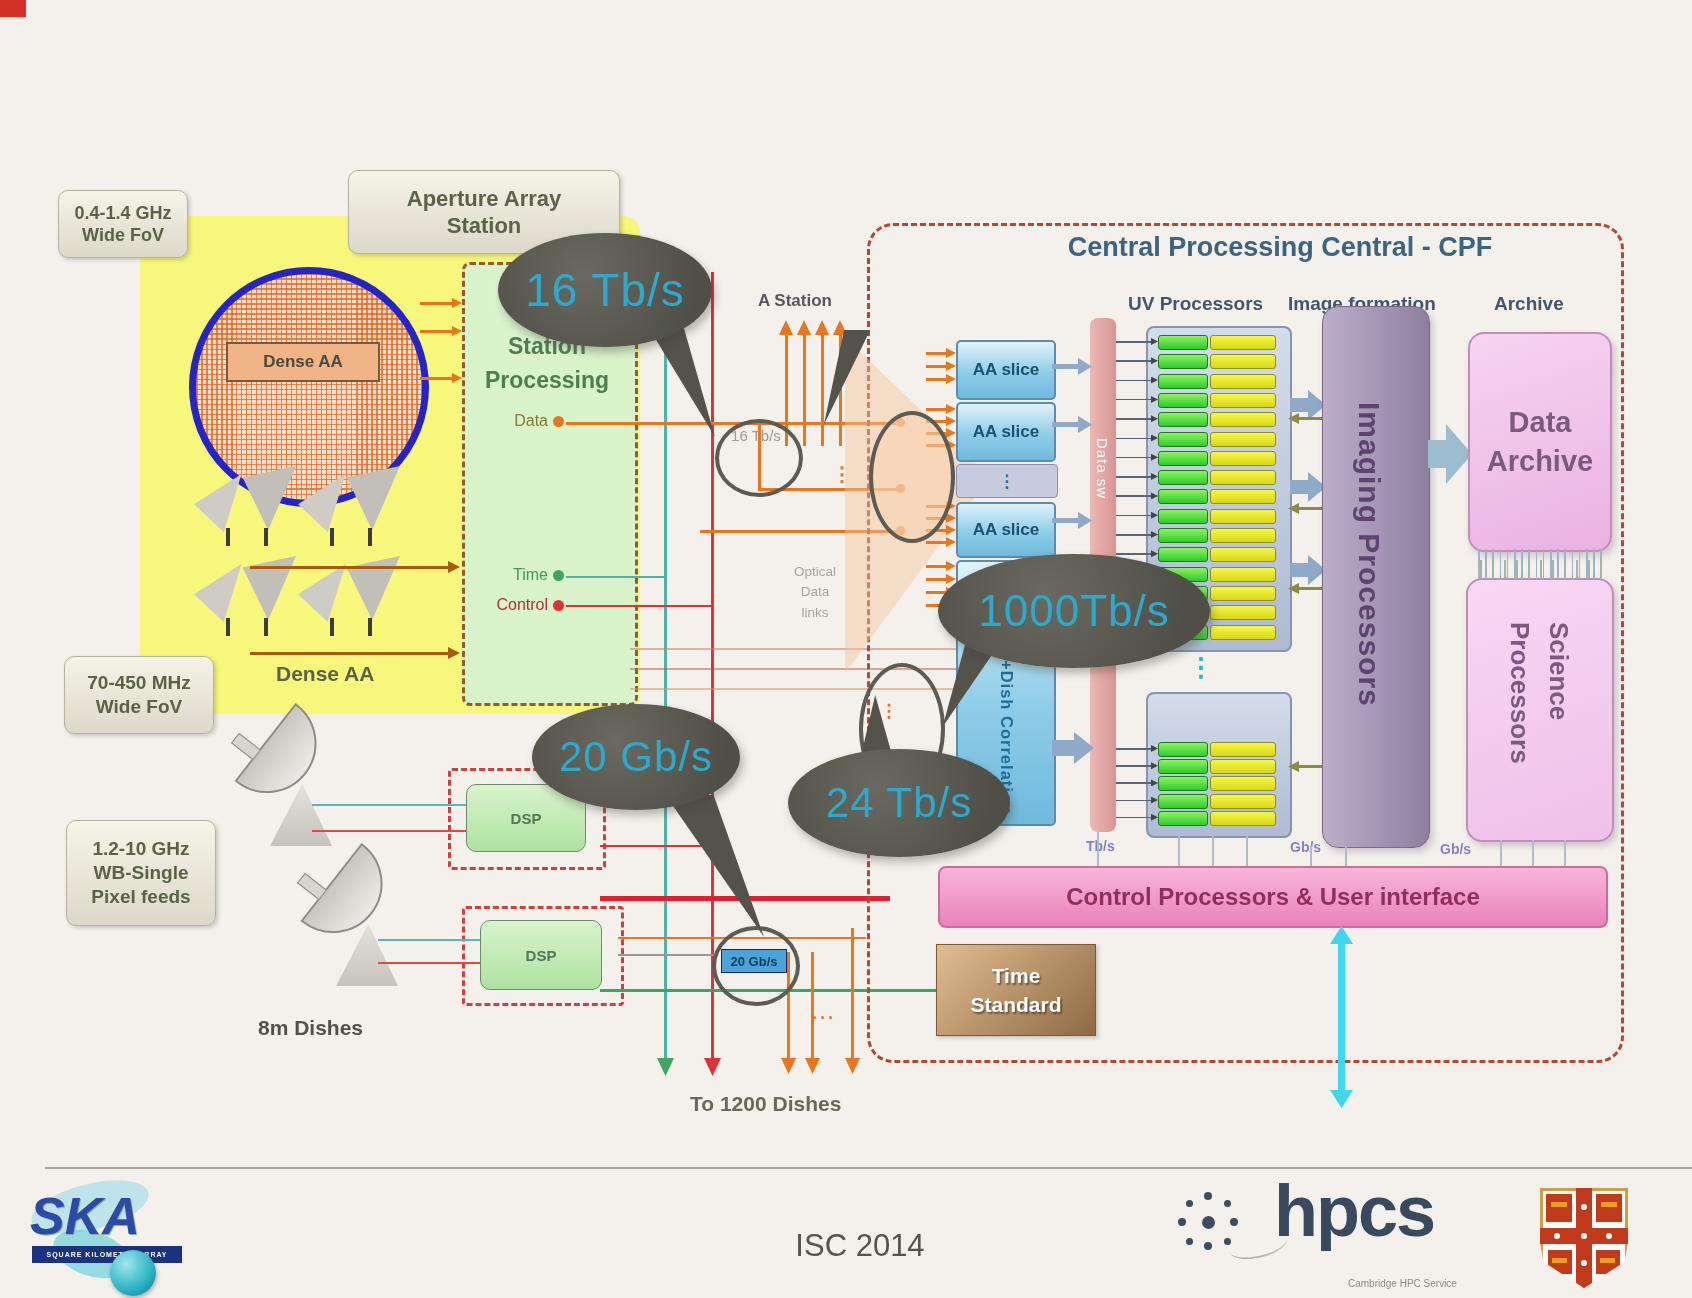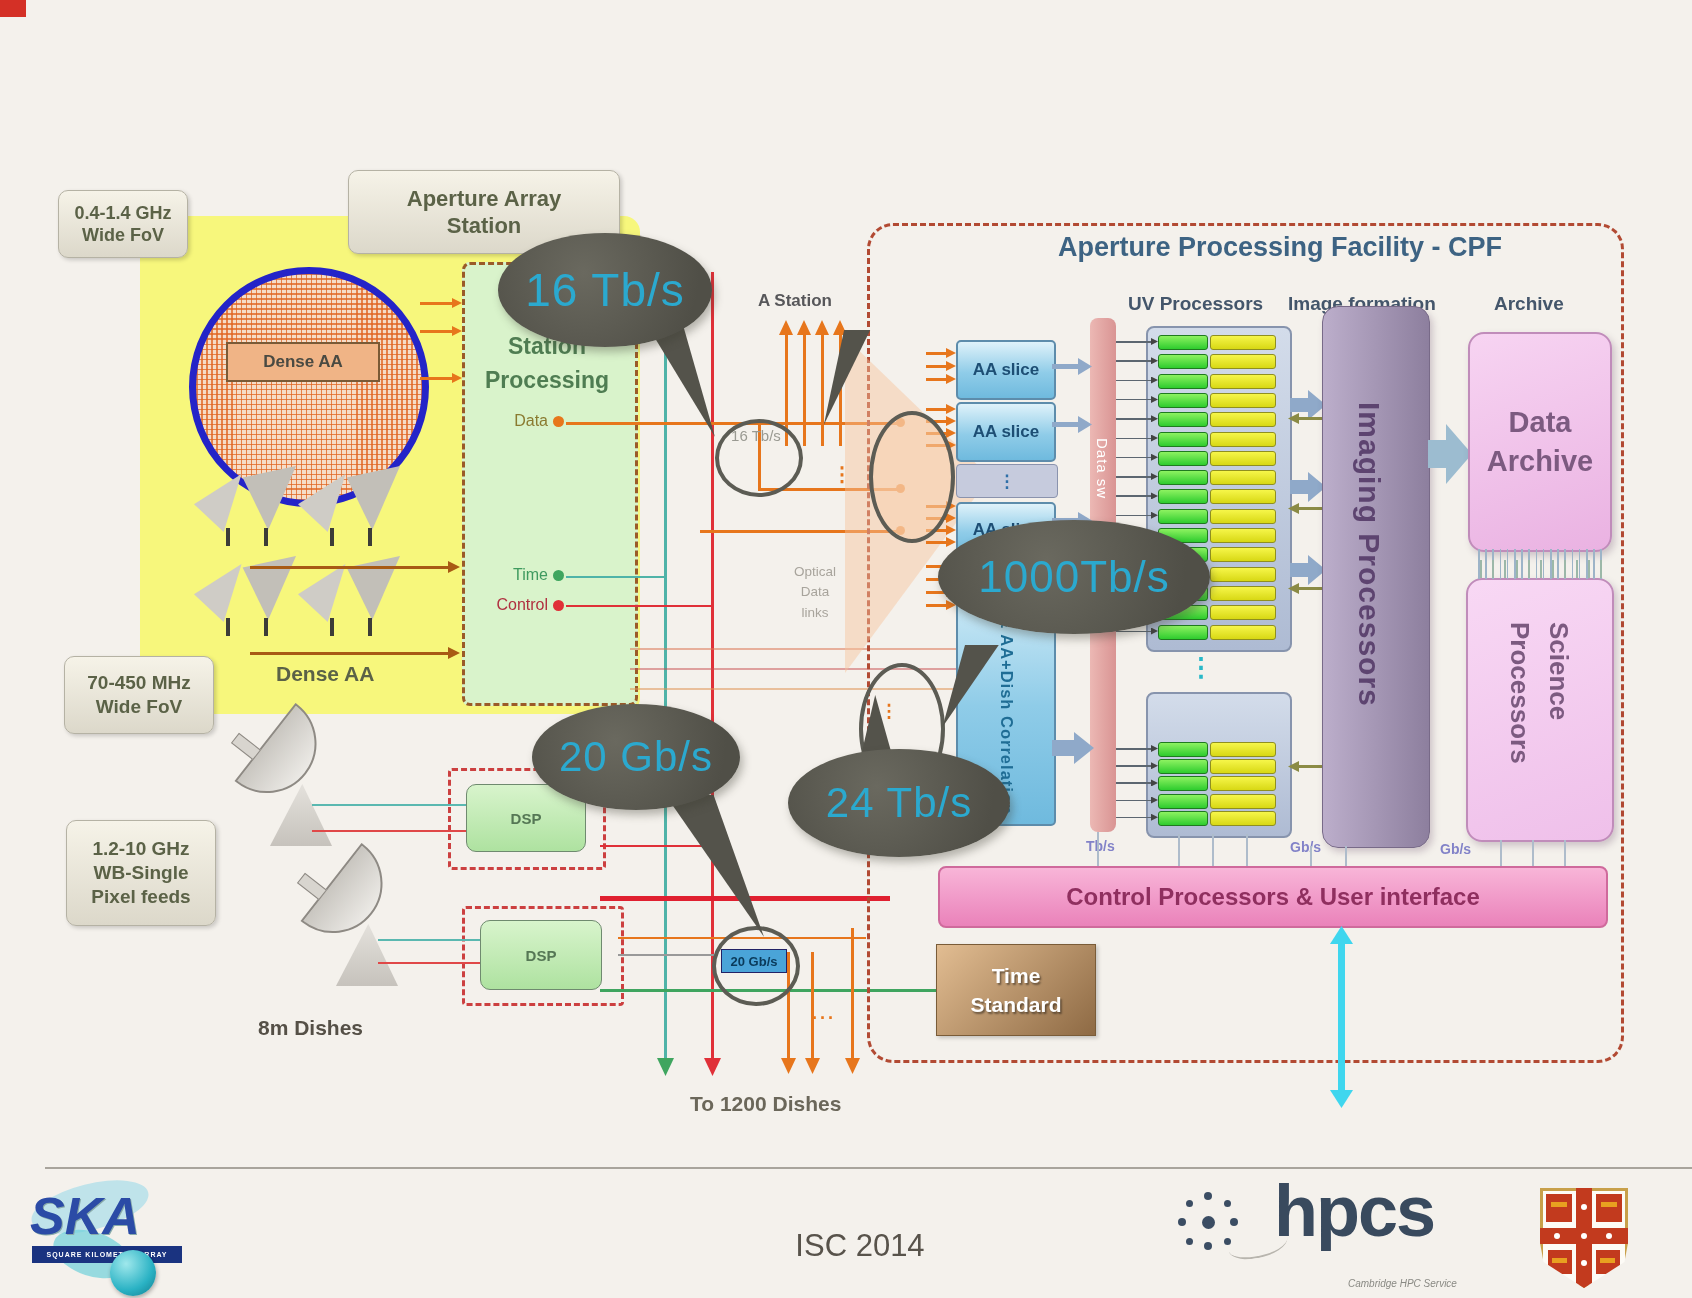--- a/index.html
+++ b/index.html
@@ -192,21 +192,21 @@
   <div class="v" style="left:821px;top:334px;width:2.5px;height:112px;background:#e7761c;"></div>
   <div class="tri" style="left:815px;top:320px;width:14px;height:15px;background:#e7761c;clip-path:polygon(50% 0,100% 100%,0 100%);"></div>
   <div class="v" style="left:839px;top:334px;width:2.5px;height:112px;background:#e7761c;"></div>
   <div class="tri" style="left:833px;top:320px;width:14px;height:15px;background:#e7761c;clip-path:polygon(50% 0,100% 100%,0 100%);"></div>
 
   <div class="abs pre" style="left:772px;top:562px;width:86px;text-align:center;font-size:13.5px;color:#a8a49c;line-height:1.5;">Optical
 Data
 links</div>
 
   <div class="abs" style="left:867px;top:223px;width:751px;height:834px;border:3.5px dashed #b24a33;border-radius:26px;"></div>
-  <div class="abs" style="left:980px;top:232px;width:600px;text-align:center;font-size:27px;font-weight:bold;color:#3d6383;">Aperture Processing Facility - CPF</div>
+  <div class="abs" style="left:980px;top:232px;width:600px;text-align:center;font-size:27px;font-weight:bold;color:#3d6383;">Central Processing Central - CPF</div>
   <div class="abs" style="left:1128px;top:293px;font-size:19px;font-weight:bold;color:#44566b;">UV Processors</div>
   <div class="abs" style="left:1288px;top:293px;font-size:19px;font-weight:bold;color:#44566b;">Image formation</div>
   <div class="abs" style="left:1494px;top:293px;font-size:19px;font-weight:bold;color:#44566b;">Archive</div>
 
   <div class="abs" style="left:845px;top:330px;width:145px;height:350px;background:rgba(246,196,155,.45);
               clip-path:polygon(0 2%,0 98%,100% 42%);"></div>
 
   <div class="slice" style="top:340px;height:56px;">AA slice</div>
   <div class="slice" style="top:402px;height:56px;">AA slice</div>
   <div class="abs ctr" style="left:956px;top:464px;width:100px;height:32px;background:#c6cbdd;border:1px solid #8a93ad;border-radius:4px;
@@ -298,21 +298,21 @@
   <div class="v" style="left:1338px;top:942px;width:7px;height:150px;background:#3fd6ee;"></div>
   <div class="tri" style="left:1330px;top:926px;width:23px;height:18px;background:#3fd6ee;clip-path:polygon(50% 0,100% 100%,0 100%);"></div>
   <div class="tri" style="left:1330px;top:1090px;width:23px;height:18px;background:#3fd6ee;clip-path:polygon(0 0,100% 0,50% 100%);"></div>
 
   <div class="tail" style="left:635px;top:325px;width:80px;height:112px;clip-path:polygon(15% 0,60% 0,100% 100%);"></div>
   <div class="bubble" style="left:498px;top:233px;width:214px;height:114px;">
     <span style="font-size:46px;">16 Tb/s</span>
     </div>
   <div class="tail" style="left:818px;top:330px;width:58px;height:95px;clip-path:polygon(45% 0,90% 0,10% 100%);"></div>
   <div class="tail" style="left:935px;top:645px;width:75px;height:82px;clip-path:polygon(40% 0,85% 0,10% 100%);"></div>
-  <div class="bubble" style="left:938px;top:520px;width:272px;height:114px;">
+  <div class="bubble" style="left:938px;top:554px;width:272px;height:114px;">
     <span style="font-size:44px;">1000Tb/s</span>
     </div>
   <div class="tail" style="left:852px;top:695px;width:58px;height:62px;clip-path:polygon(15% 100%,70% 100%,40% 0);"></div>
   <div class="bubble" style="left:788px;top:749px;width:222px;height:108px;">
     <span>24 Tb/s</span>
     </div>
   <div class="tail" style="left:652px;top:795px;width:112px;height:142px;clip-path:polygon(12% 0,55% 0,100% 100%);"></div>
   <div class="bubble" style="left:532px;top:704px;width:208px;height:106px;">
     <span>20 Gb/s</span>
     </div>
@@ -337,21 +337,21 @@
       <div class="dot" style="left:26px;top:50px;width:8px;height:8px;background:#3b4d63;"></div>
       <div class="dot" style="left:0;top:26px;width:8px;height:8px;background:#3b4d63;"></div>
       <div class="dot" style="left:52px;top:26px;width:8px;height:8px;background:#3b4d63;"></div>
       <div class="dot" style="left:8px;top:8px;width:7px;height:7px;background:#3b4d63;"></div>
       <div class="dot" style="left:46px;top:8px;width:7px;height:7px;background:#3b4d63;"></div>
       <div class="dot" style="left:8px;top:46px;width:7px;height:7px;background:#3b4d63;"></div>
       <div class="dot" style="left:46px;top:46px;width:7px;height:7px;background:#3b4d63;"></div>
     </div>
     <div class="abs" style="left:58px;top:52px;width:60px;height:26px;border-bottom:2.5px solid #b8b5ae;border-radius:0 0 60% 40%;transform:rotate(-8deg);"></div>
     <div class="abs" style="left:104px;top:-8px;font-size:72px;font-weight:bold;color:#394a5e;letter-spacing:-2px;">hpcs</div>
-    <div class="abs" style="left:178px;top:100px;font-size:10px;font-style:italic;color:#8a8a84;">Cambridge HPC Service</div>
+    <div class="abs" style="left:178px;top:100px;font-size:10px;color:#8a8a84;">Cambridge HPC Service</div>
   </div>
 
   <div class="abs" style="left:1540px;top:1188px;width:88px;height:100px;background:#fdfbf6;
               clip-path:polygon(0 0,100% 0,100% 55%,96% 74%,50% 100%,4% 74%,0 55%);box-shadow:inset 0 0 0 3px #c8a04a;">
     <div class="abs" style="left:36px;top:0;width:16px;height:100px;background:#c23a1e;"></div>
     <div class="abs" style="left:0;top:40px;width:88px;height:16px;background:#c23a1e;"></div>
     <div class="abs" style="left:6px;top:6px;width:26px;height:28px;background:#c23a1e;"></div>
     <div class="abs" style="left:56px;top:6px;width:26px;height:28px;background:#c23a1e;"></div>
     <div class="abs" style="left:8px;top:62px;width:24px;height:24px;background:#c23a1e;"></div>
     <div class="abs" style="left:56px;top:62px;width:24px;height:24px;background:#c23a1e;"></div>

